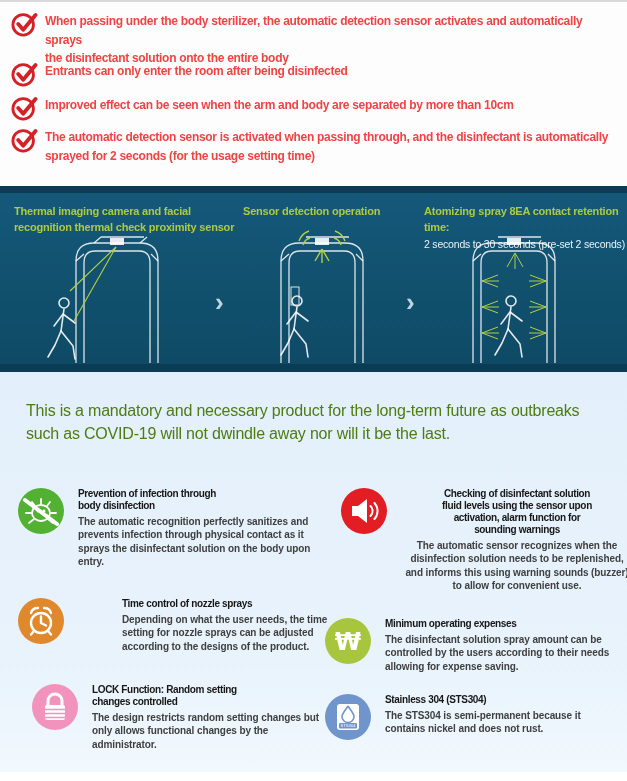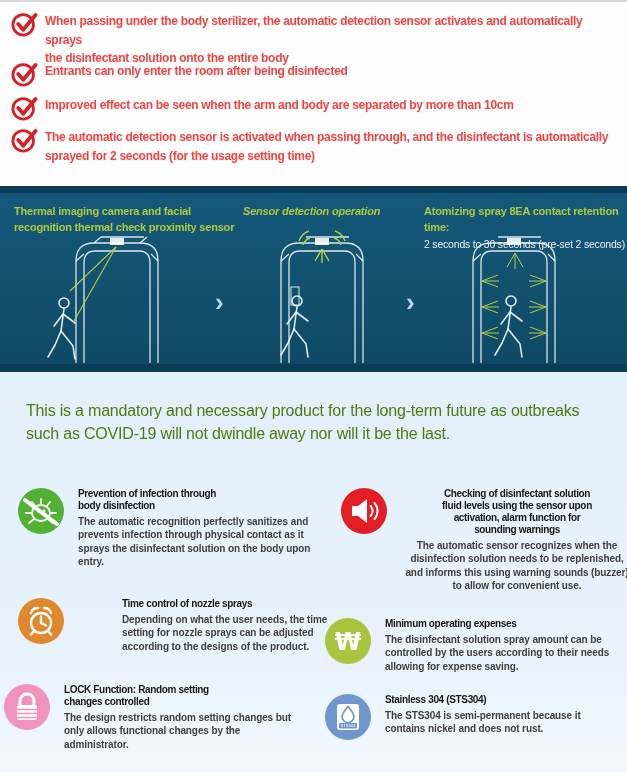--- a/index.html
+++ b/index.html
@@ -77,21 +77,21 @@
     </svg>
     <div class="check-text pre">The automatic detection sensor is activated when passing through, and the disinfectant is automatically
 sprayed for 2 seconds (for the usage setting time)</div>
   </div>
 </div>
 
 <div class="banner">
 
   <div class="banner-label pre" style="left:14px;top:11px;">Thermal imaging camera and facial
 recognition thermal check proximity sensor</div>
-  <div class="banner-label pre" style="left:243px;top:11px;font-style:italic;">Sensor detection operation</div>
+  <div class="banner-label pre" style="left:243px;top:11px;">Sensor detection operation</div>
   <div class="banner-label" style="left:424px;top:11px;">
     <div class="pre">Atomizing spray 8EA contact retention time:</div>
     <div class="banner-sub">2 seconds to 30 seconds (pre-set 2 seconds)</div>
   </div>
 
   <svg class="gate-svg" style="left:28px;top:36px;" width="155" height="142" viewBox="0 0 155 142">
     <g fill="none" stroke="rgba(255,255,255,.85)" stroke-width="1.3">
       <path d="M48 134 L48 32 Q48 14 66 14 L112 14 Q130 14 130 32 L130 134"></path>
       <path d="M56 134 L56 34 Q56 22 67 22 L111 22 Q122 22 122 34 L122 134"></path>
       <path d="M48 32 l8 -7 M130 32 l-7 -7 M66 14 l7 -6 M112 14 l7 -6 M73 8 l43 0"></path>
@@ -200,21 +200,21 @@
         <path d="M15.5 33.5 l-2.5 3 M30.5 33.5 l2.5 3"></path>
       </g>
     </svg>
   </div>
   <div class="ftext">
     <div class="ftitle pre">Time control of nozzle sprays</div>
     <div class="fbody">Depending on what the user needs, the time setting for nozzle sprays can be adjusted according to the designs of the product.</div>
   </div>
 </div>
 
-<div class="feature w-left" style="left:4px;top:684px;">
+<div class="feature w-left" style="left:32px;top:684px;">
   <div class="ficon" style="background-color: rgb(241, 147, 189);">
     <svg width="46" height="46" viewBox="0 0 46 46">
       <path d="M16 22 v-5 a7 7 0 0 1 14 0 v5" fill="none" stroke="#fff" stroke-width="3"></path>
       <rect x="13" y="21" width="20" height="15" rx="2" fill="#fff"></rect>
       <path d="M13 25.5 h20 M13 29.5 h20 M13 33.5 h20" stroke="#f193bd" stroke-width="1.6"></path>
     </svg>
   </div>
   <div class="ftext">
     <div class="ftitle pre">LOCK Function: Random setting
 changes controlled</div>

